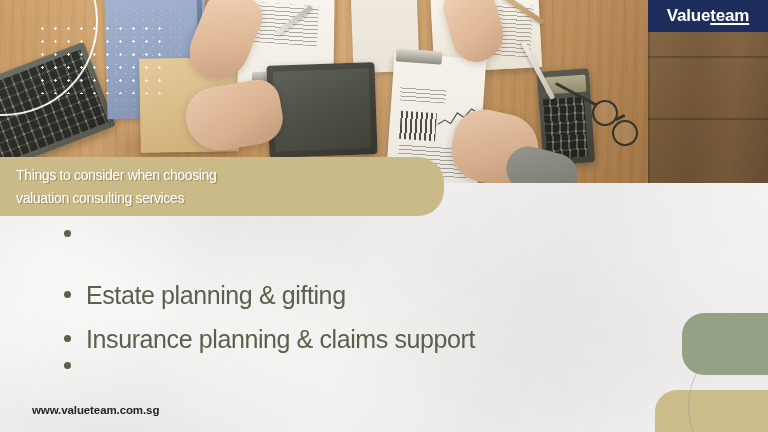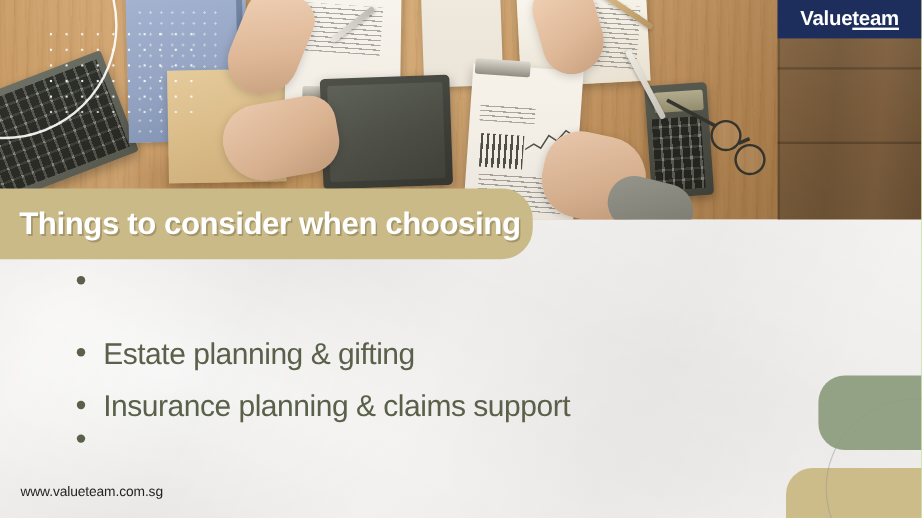--- a/index.html
+++ b/index.html
@@ -15,21 +15,21 @@
     font-family: "Liberation Sans", sans-serif;
     background: #f2f1ef;
     position: relative;
   }
 
   .slide {
     position: relative;
     width: 768px;
     height: 432px;
     overflow: hidden;
-    background: #84cc16;
+    background: #c4b5fd;
   }
 
   
   .paper-bg {
     position: absolute;
     inset: 0;
     background-color: #f3f2f0;
     background-image:
       linear-gradient(116deg, rgba(0,0,0,0.022) 0%, rgba(0,0,0,0) 18%, rgba(0,0,0,0.03) 34%, rgba(0,0,0,0) 52%, rgba(0,0,0,0.025) 71%, rgba(0,0,0,0) 88%),
       linear-gradient(22deg,  rgba(0,0,0,0.018) 0%, rgba(0,0,0,0) 26%, rgba(0,0,0,0.022) 48%, rgba(0,0,0,0) 74%),
@@ -307,22 +307,22 @@
     left: -20px; top: 157px;
     width: 464px; height: 59px;
     background: #c9ba87;
     border-radius: 0 26px 26px 0;
     z-index: 5;
     display: flex; flex-direction: column; justify-content: center;
     padding-left: 36px;
   }
   .title-line {
     color: #ffffff;
-    font-weight: 700;
-    font-size: 26px;
+    font-weight: 400;
+    font-size: 14px;
     line-height: 23px;
     letter-spacing: -0.35px;
     text-shadow: 1.4px 1.4px 0 rgba(120,105,70,0.45);
     white-space: nowrap;
     font-family: "Liberation Sans", sans-serif;
   }
 
   
   .shape-green {
     position: absolute;
@@ -374,24 +374,24 @@
     line-height: 31px;
     font-weight: 400;
     letter-spacing: -0.4px;
     white-space: nowrap;
     font-family: "Liberation Sans", sans-serif;
   }
 
   
   .footer-url {
     position: absolute;
-    left: 17px; top: 404px;
+    left: 32px; top: 404px;
     color: #232323;
     font-size: 11.5px;
-    font-weight: 400;
+    font-weight: 700;
     letter-spacing: -0.1px;
     z-index: 6;
     font-family: "Liberation Sans", sans-serif;
   }
 </style>
 </head>
 <body>
 
 <div class="slide">
 
@@ -471,20 +471,21 @@
     <div class="dot-grid"></div>
     <div class="circle-outline"></div>
   </div>
 
   <div class="logo">
     <span class="logo-text"><span>Value</span><span class="u">team</span></span>
   </div>
 
   <div class="title-banner">
     <div class="title-line">Things to consider when choosing</div>
+    <div class="title-line">valuation consulting services</div>
   </div>
 
   <div class="bullets">
     <div class="bullet-row">
       <span class="bullet-dot"></span>
     </div>
     <div class="bullet-row">
       <span class="bullet-dot"></span>
       <span class="bullet-text">Estate planning &amp; gifting</span>
     </div>

